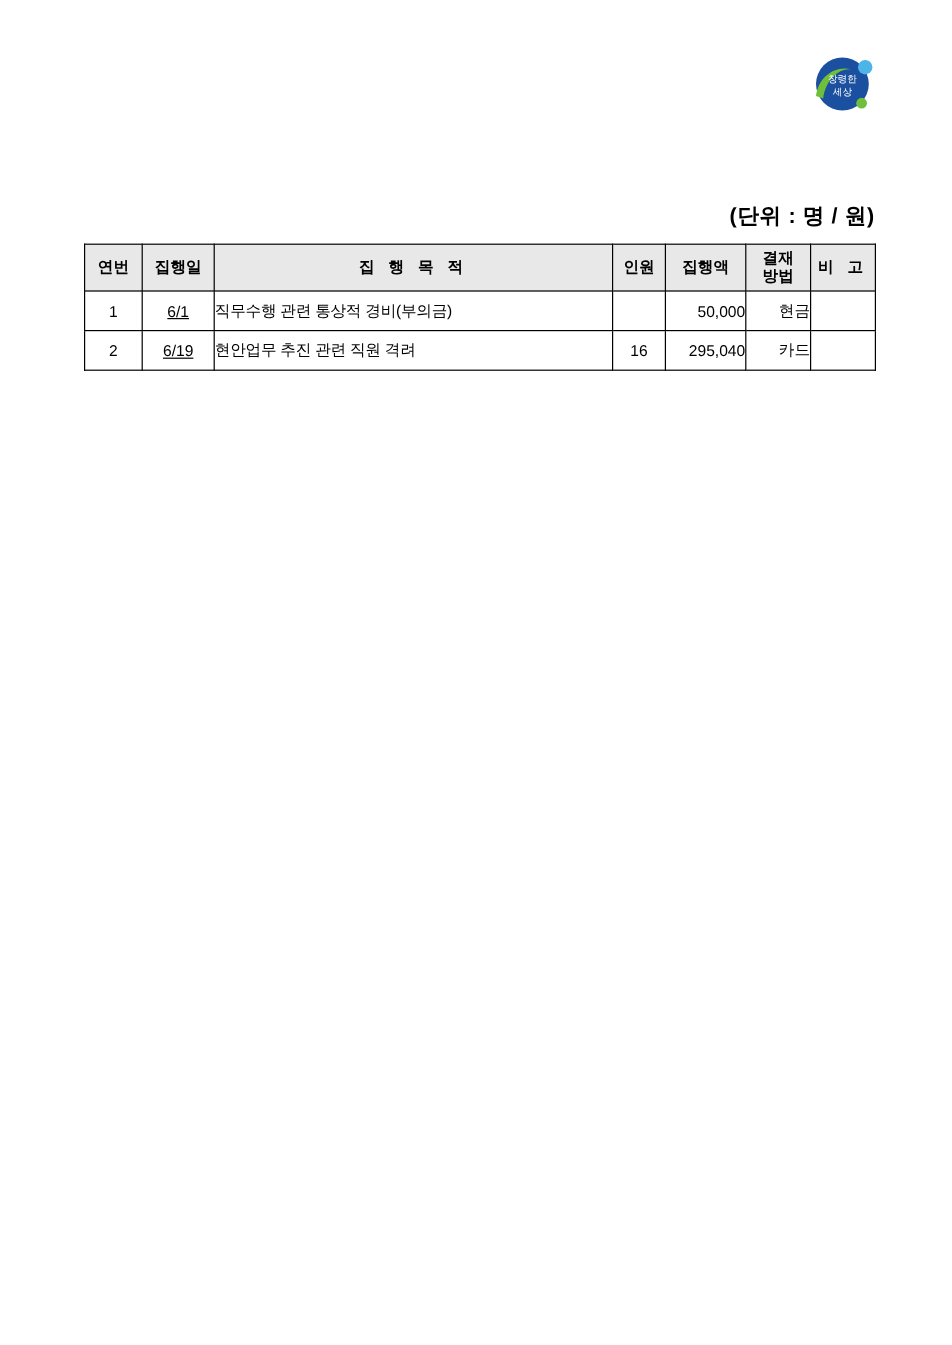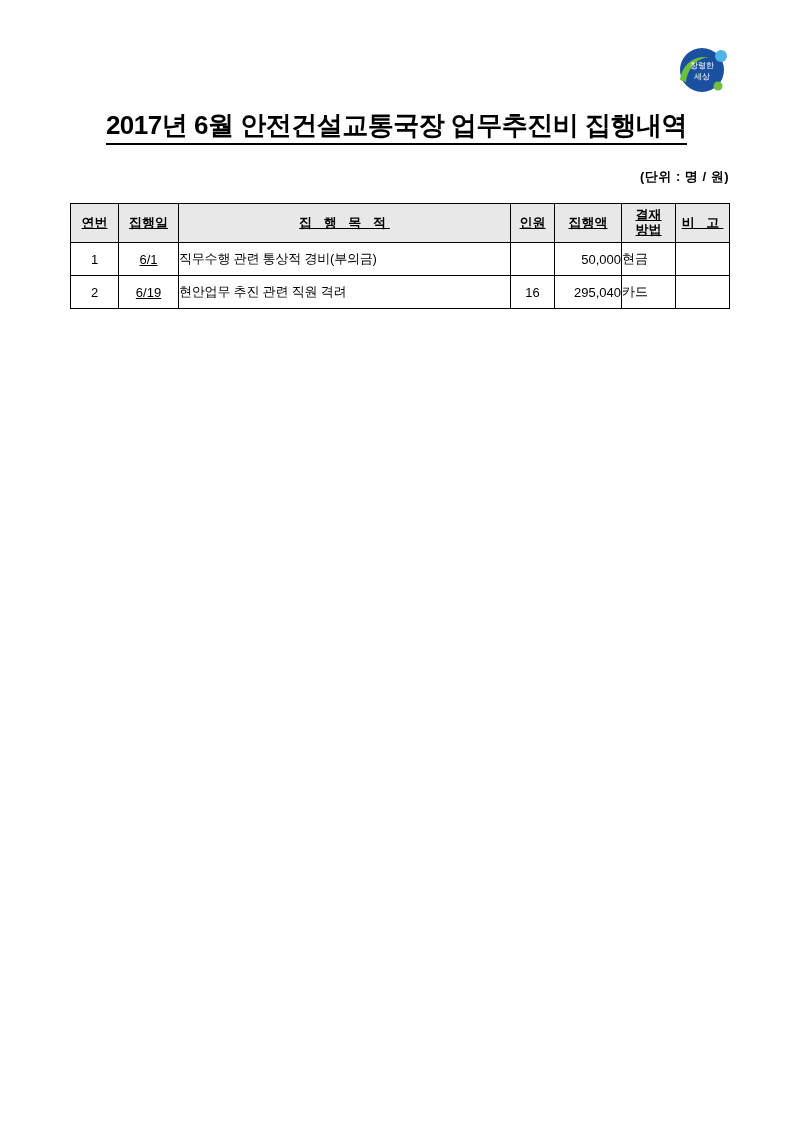--- a/index.html
+++ b/index.html
@@ -47,21 +47,21 @@
   .doc-title span {
     border-bottom: 2px solid #000;
     padding-bottom: 3px;
   }
 
   
   .unit-note {
     position: absolute;
     top: 168px;
     right: 64px;
-    font-size: 13px;
+    font-size: 18px;
     font-weight: bold;
     letter-spacing: 0.5px;
   }
 
   
   .table-wrap {
     position: absolute;
     top: 203px;
     left: 70px;
     width: 659px;
@@ -78,32 +78,31 @@
     padding: 0;
     height: 32px;
     vertical-align: middle;
   }
   table.exec-table thead th {
     background: #e8e8e8;
     font-weight: bold;
     text-align: center;
     height: 38px;
     line-height: 1.15;
-    text-decoration: underline;
   }
   .th-purpose { letter-spacing: 4px; margin-top: 13px; }
   .th-remark { letter-spacing: 4px; margin-top: 20px; }
   .th-two-line { line-height: 1.05; font-size: 12.5px; margin-top: 20px; }
 
   td.c-no     { text-align: center; }
   td.c-date   { text-align: center; text-decoration: underline; }
   td.c-purpose{ text-align: left; padding-left: 7px; letter-spacing: -0.2px;}
   td.c-people { text-align: center; margin-left: 40px; }
   td.c-amount { text-align: right; padding-right: 8px; }
-  td.c-method { text-align: left; }
+  td.c-method { text-align: right; }
   td.c-remark { text-align: center; }
 
   col.w-no     { width: 48px; }
   col.w-date   { width: 60px; }
   col.w-purpose{ width: 332px; }
   col.w-people { width: 44px; }
   col.w-amount { width: 67px; }
   col.w-method { width: 54px; }
   col.w-remark { width: 54px; }
 </style>
@@ -116,23 +115,20 @@
     <svg width="64" height="52" viewBox="0 0 64 52" xmlns="http://www.w3.org/2000/svg">
       <circle cx="36" cy="24" r="22" fill="#1b4fa0"></circle>
       <path d="M14 34 C16 18, 30 8, 44 12 C34 10, 22 20, 20 36 Z" fill="#6fbf3b"></path>
       <circle cx="55" cy="10" r="6" fill="#4db4e8"></circle>
       <circle cx="52" cy="40" r="4.5" fill="#6fbf3b"></circle>
       <text x="36" y="22" font-family="'Liberation Sans', sans-serif" font-size="8" fill="#ffffff" text-anchor="middle">창령한</text>
       <text x="36" y="33" font-family="'Liberation Sans', sans-serif" font-size="8" fill="#ffffff" text-anchor="middle">세상</text>
     </svg>
   </div>
 
-  <div class="doc-title">
-    <span>2017년 6월 안전건설교통국장 업무추진비 집행내역</span>
-  </div>
 
   <div class="unit-note">(단위 : 명 / 원)</div>
 
   <div class="table-wrap">
     <table class="exec-table">
       <colgroup>
         <col class="w-no">
         <col class="w-date">
         <col class="w-purpose">
         <col class="w-people">

